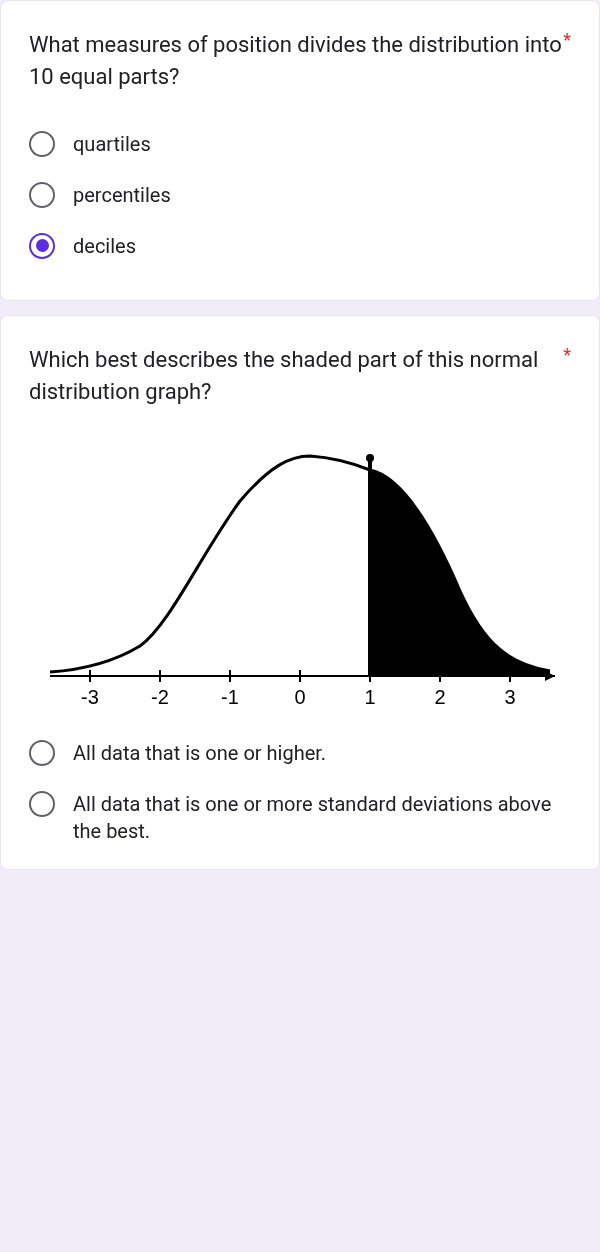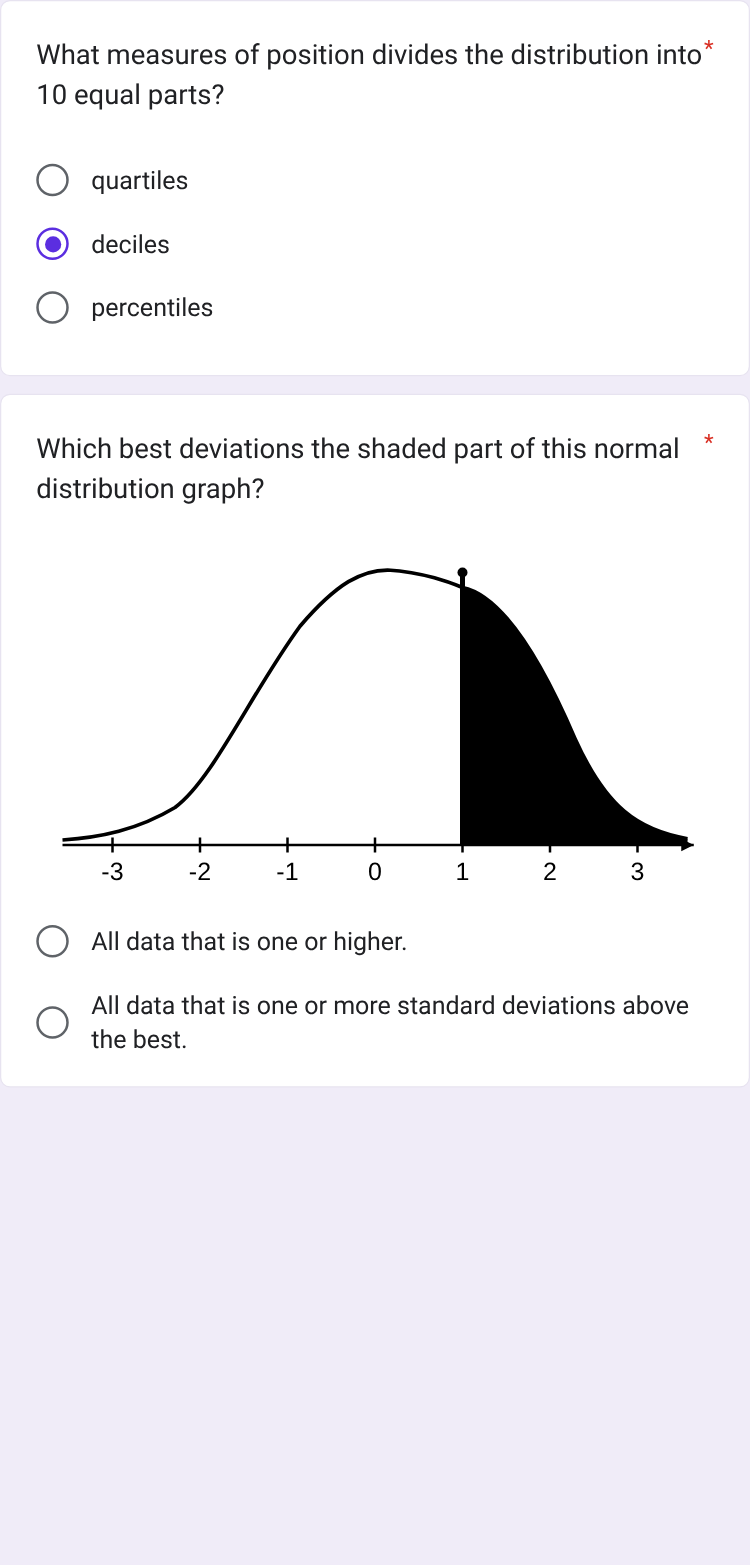--- a/index.html
+++ b/index.html
@@ -25,21 +25,20 @@
   }
   .req {
     color: #d93025;
     font-size: 18px;
     line-height: 1;
     margin-top: 2px;
   }
   .options { margin-top: 26px; }
   .option {
     display: flex;
-    align-items: center;
     gap: 18px;
     padding: 12px 0;
     cursor: pointer;
   }
   .radio {
     width: 26px;
     height: 26px;
     border: 2.5px solid #5f6368;
     border-radius: 50%;
     flex-shrink: 0;
@@ -76,33 +75,33 @@
   <div class="q-head">
     <div class="q-text">What measures of position divides the distribution into 10 equal parts?</div>
     <div class="req">*</div>
   </div>
   <div class="options">
     <div class="option">
       <div class="radio"></div>
       <div class="opt-label">quartiles</div>
     </div>
     <div class="option">
+      <div class="radio"></div>
+      <div class="opt-label">percentiles</div>
+    </div>
+    <div class="option">
       <div class="radio selected"></div>
       <div class="opt-label">deciles</div>
-    </div>
-    <div class="option">
-      <div class="radio"></div>
-      <div class="opt-label">percentiles</div>
     </div>
   </div>
 </div>
 
 <div class="card" style="padding-bottom:12px;">
   <div class="q-head">
-    <div class="q-text">Which best deviations the shaded part of this normal distribution graph?</div>
+    <div class="q-text">Which best describes the shaded part of this normal distribution graph?</div>
     <div class="req">*</div>
   </div>
 
   <div class="chart-wrap">
     <svg viewBox="0 0 520 280" width="520" height="280">
 
       <line x1="10" y1="240" x2="515" y2="240" stroke="#000" stroke-width="2"></line>
 
       <polygon points="515,240 505,235 505,245" fill="#000"></polygon>
 

